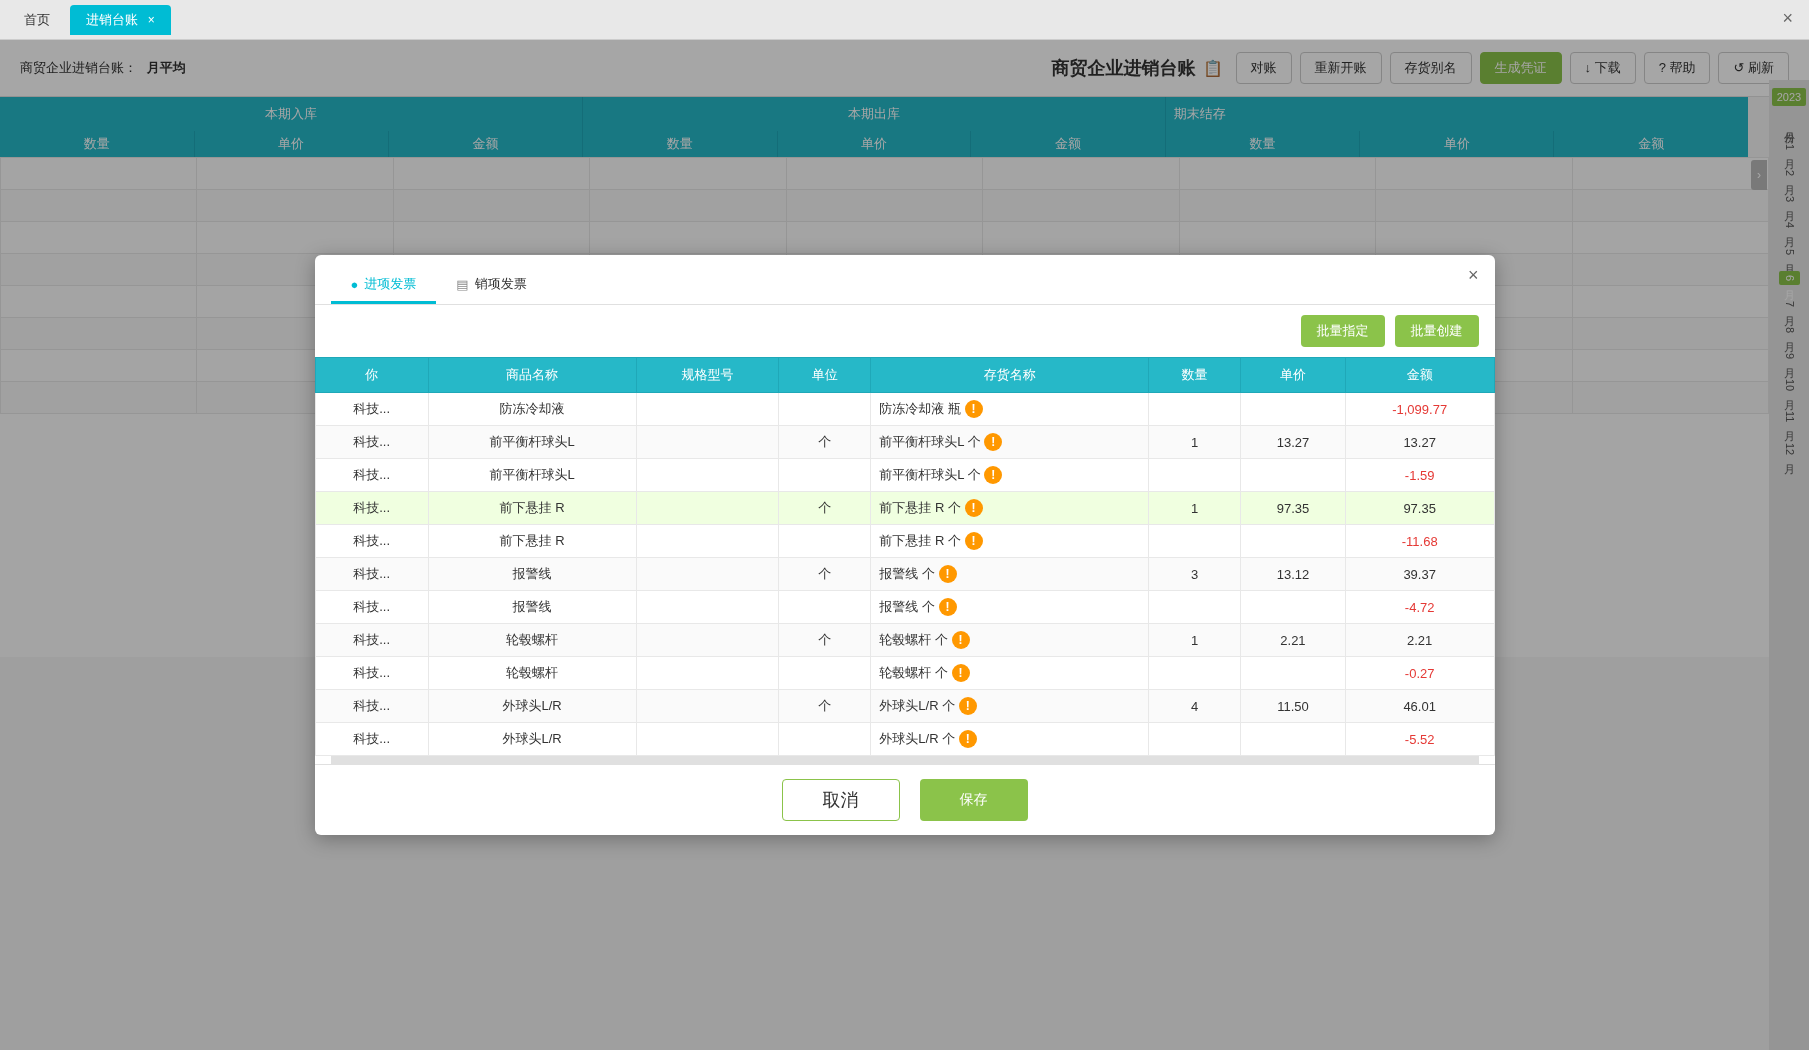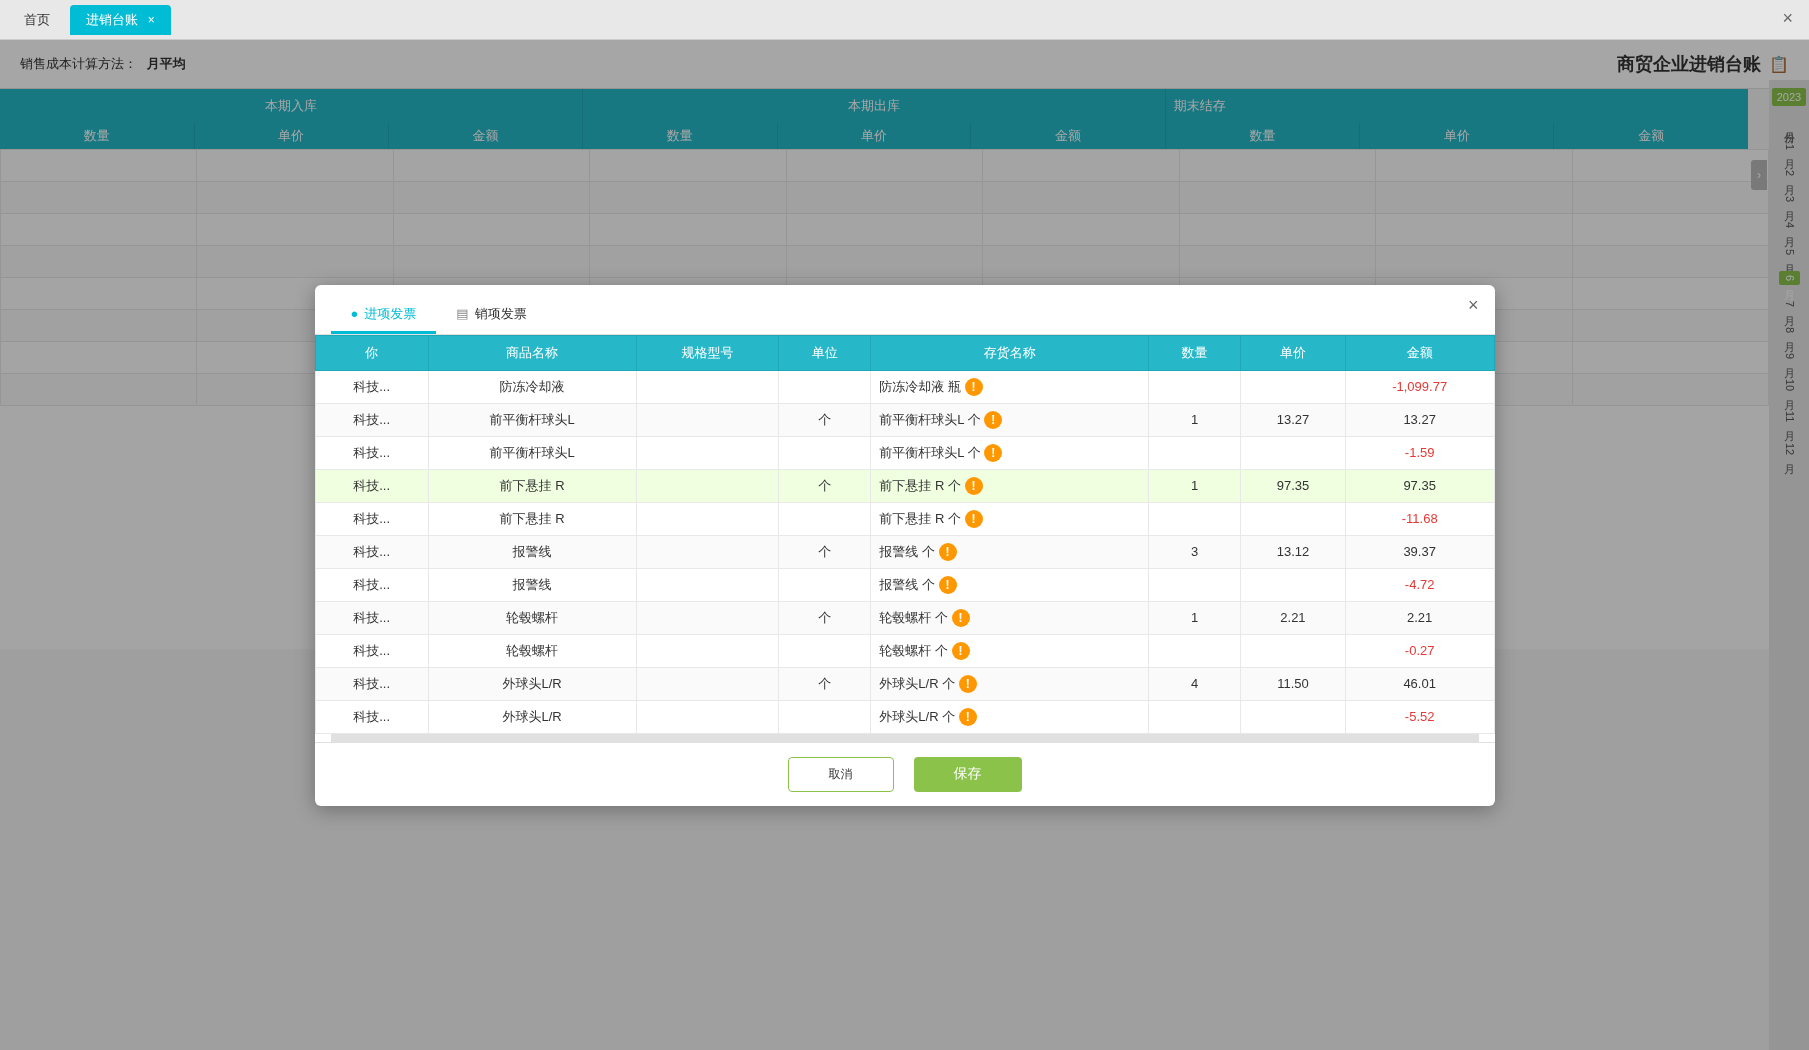--- a/index.html
+++ b/index.html
@@ -276,21 +276,21 @@
       border-top: 1px solid #e0e0e0;
     }
 
     .btn-cancel {
       padding: 8px 40px;
       border: 1px solid #8bc34a;
       border-radius: 4px;
       background: #fff;
       color: #333;
       cursor: pointer;
-      font-size: 12px;
+      font-size: 18px;
     }
     .btn-save {
       padding: 8px 40px;
       border: none;
       border-radius: 4px;
       background: #8bc34a;
       color: #fff;
       cursor: pointer;
       font-size: 14px;
     }
@@ -367,26 +367,35 @@
     </div>
     <div class="app-close-btn">
       <span>×</span>
     </div>
   </div>
 
   <div class="main-content">
 
     <div class="top-toolbar">
       <span class="cost-method">
-        <span>销售成本计算方法：</span>
+        <span>商贸企业进销台账：</span>
         <span style="margin-left:6px;font-weight:bold;">月平均</span>
       </span>
       <div class="page-title">
         <span>商贸企业进销台账</span>
         <span style="font-size:16px;">📋</span>
+      </div>
+      <div class="toolbar-btns">
+        <button class="btn btn-outline">对账</button>
+        <button class="btn btn-outline">重新开账</button>
+        <button class="btn btn-outline">存货别名</button>
+        <button class="btn btn-primary">生成凭证</button>
+        <button class="btn btn-outline btn-icon">↓ 下载</button>
+        <button class="btn btn-outline btn-icon">? 帮助</button>
+        <button class="btn btn-outline btn-icon">↺ 刷新</button>
       </div>
     </div>
 
     <div style="background:#26b8c8; padding:0; margin-right:61px;">
       <table style="width:100%; border-collapse:collapse; color:#fff;">
         <tbody>
             <tr>
           <td style="text-align:center; padding:8px; width:33%; border-right:1px solid #1fa8b8;">本期入库</td>
           <td style="text-align:center; padding:8px; width:33%; border-right:1px solid #1fa8b8;">本期出库</td>
           <td style="text-align:left; padding:8px; width:33%;">期末结存</td>
@@ -552,20 +561,24 @@
             <span style="color:#00bcd4;">●</span>
             <span>进项发票</span>
           </button>
           <button class="tab-btn">
             <span style="color:#888;">▤</span>
             <span>销项发票</span>
           </button>
           <div class="modal-close">×</div>
         </div>
 
+        <div class="modal-toolbar">
+          <button class="btn-batch-assign">批量指定</button>
+          <button class="btn-batch-create">批量创建</button>
+        </div>
 
         <div class="modal-table-wrapper">
           <table class="modal-table">
             <thead>
               <tr id="modal-table-header">
               <th>你</th>
                   <th>商品名称</th>
                   <th>规格型号</th>
                   <th>单位</th>
                   <th>存货名称</th>

